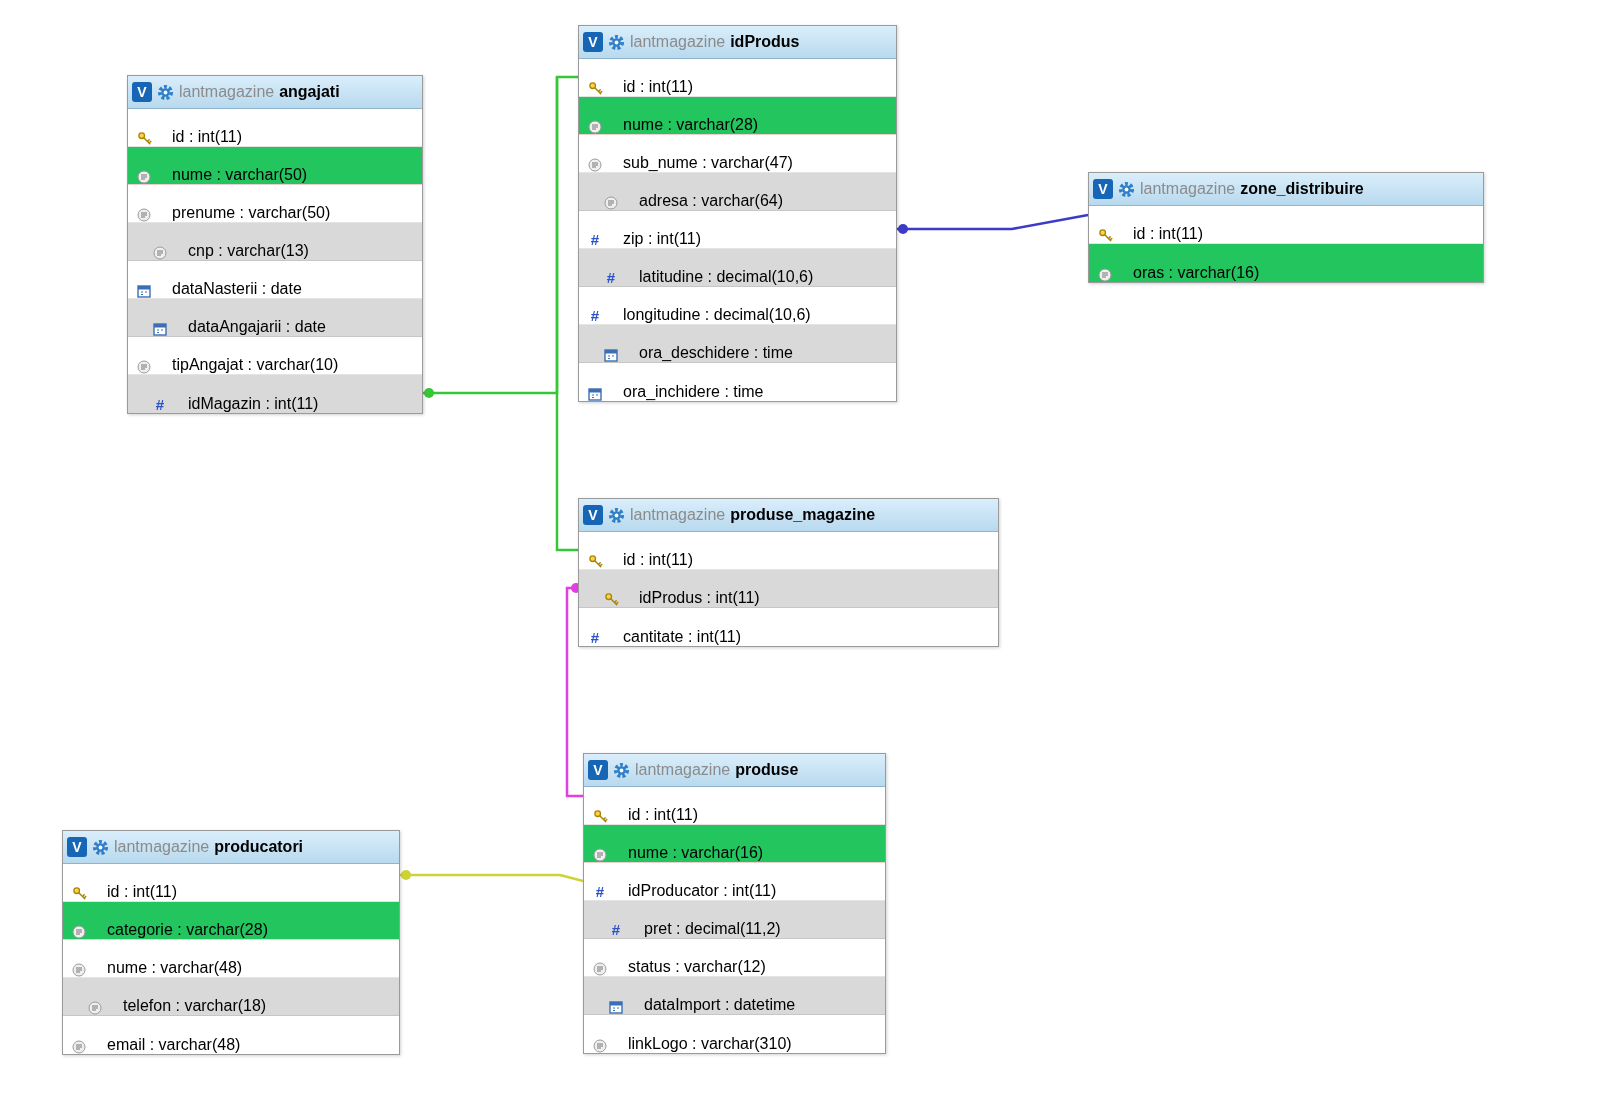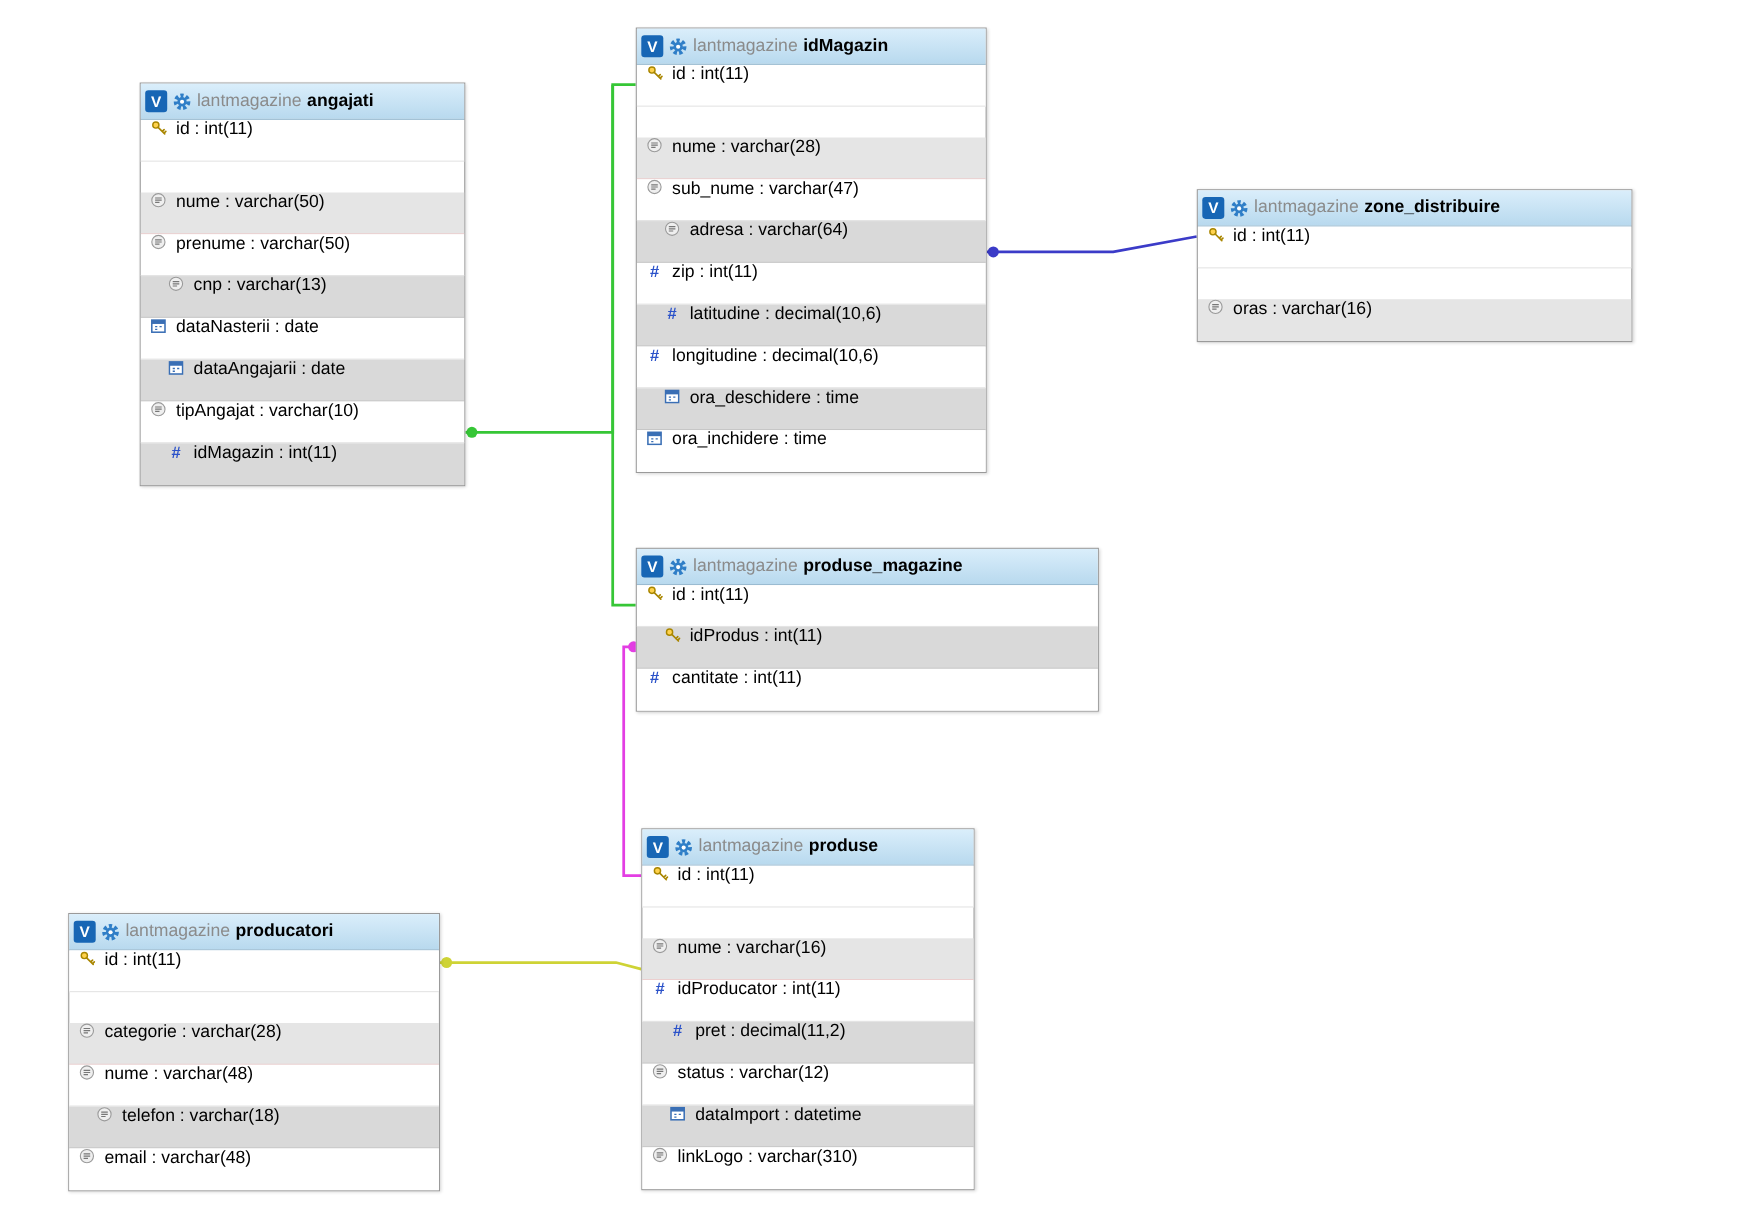--- a/index.html
+++ b/index.html
@@ -32,30 +32,30 @@
     background:#1766b5; color:#fff;
     font-weight:bold; font-size:14px;
     display:flex; align-items:center; justify-content:center;
     border-radius:3px;
   }
   .gear { display:inline-flex; width:17px; height:17px; flex:0 0 auto; }
   .schema-label { color:#8b8b8b; }
   .tname { font-weight:bold; color:#000; }
   .drow {
     height:38px;
-    display:flex; align-items:flex-start; gap:8px;
+    display:flex; align-items:flex-end; gap:20px;
     padding:0 8px;
     font-size:16px;
     background:#fff;
     border-bottom:1px solid #e4e4e4;
     white-space:nowrap;
     cursor:pointer;
   }
   .drow.gray { background:#d9d9d9; border-bottom-color:#c6c6c6;padding-left:24px; }
-  .drow.pink { background:#e5e5e5; border-bottom-color:#eccfcf;margin-top:28px; }
+  .drow.pink { background:#22c55e; border-bottom-color:#eccfcf; }
   .drow:last-child { border-bottom:none; }
   .icon { width:16px; display:inline-flex; justify-content:center; flex:0 0 auto; }
   .hash { color:#2b52c9; font-weight:bold; font-size:15px; font-style:normal; }
 </style>
 </head>
 <body>
 
 <div id="canvas">
   <svg id="relation-layer" width="1603" height="1120" viewBox="0 0 1603 1120">
       <polyline points="423,393 557,393 557,77 578,77" fill="none" stroke="#36c636" stroke-width="2.5"></polyline>
@@ -158,21 +158,21 @@
       <div class="dtable-header">
         <span class="vicon">V</span>
         <span class="gear">
           <svg width="17" height="17" viewBox="0 0 18 18">
             <circle cx="9" cy="9" r="6" fill="none" stroke="#2f7ec7" stroke-width="4" stroke-dasharray="3 2.2"></circle>
             <circle cx="9" cy="9" r="4.5" fill="#2f7ec7"></circle>
             <circle cx="9" cy="9" r="2" fill="#fff"></circle>
           </svg>
         </span>
         <span class="schema-label">lantmagazine</span>
-        <span class="tname">idMagazin</span>
+        <span class="tname">idProdus</span>
       </div>
       <div class="drow">
         <span class="icon">
           <svg width="15" height="15" viewBox="0 0 16 16">
             <circle cx="5" cy="5" r="3" fill="#ffd24d" stroke="#a98600" stroke-width="1.4"></circle>
             <path d="M7.2 7.2L13.6 13.6M11.2 11.2l1.8-1.8M12.9 12.9l1.8-1.8" stroke="#a98600" stroke-width="1.6" fill="none" stroke-linecap="round"></path>
           </svg>
         </span>
         <span class="coltext">id : int(11)</span>
       </div>

